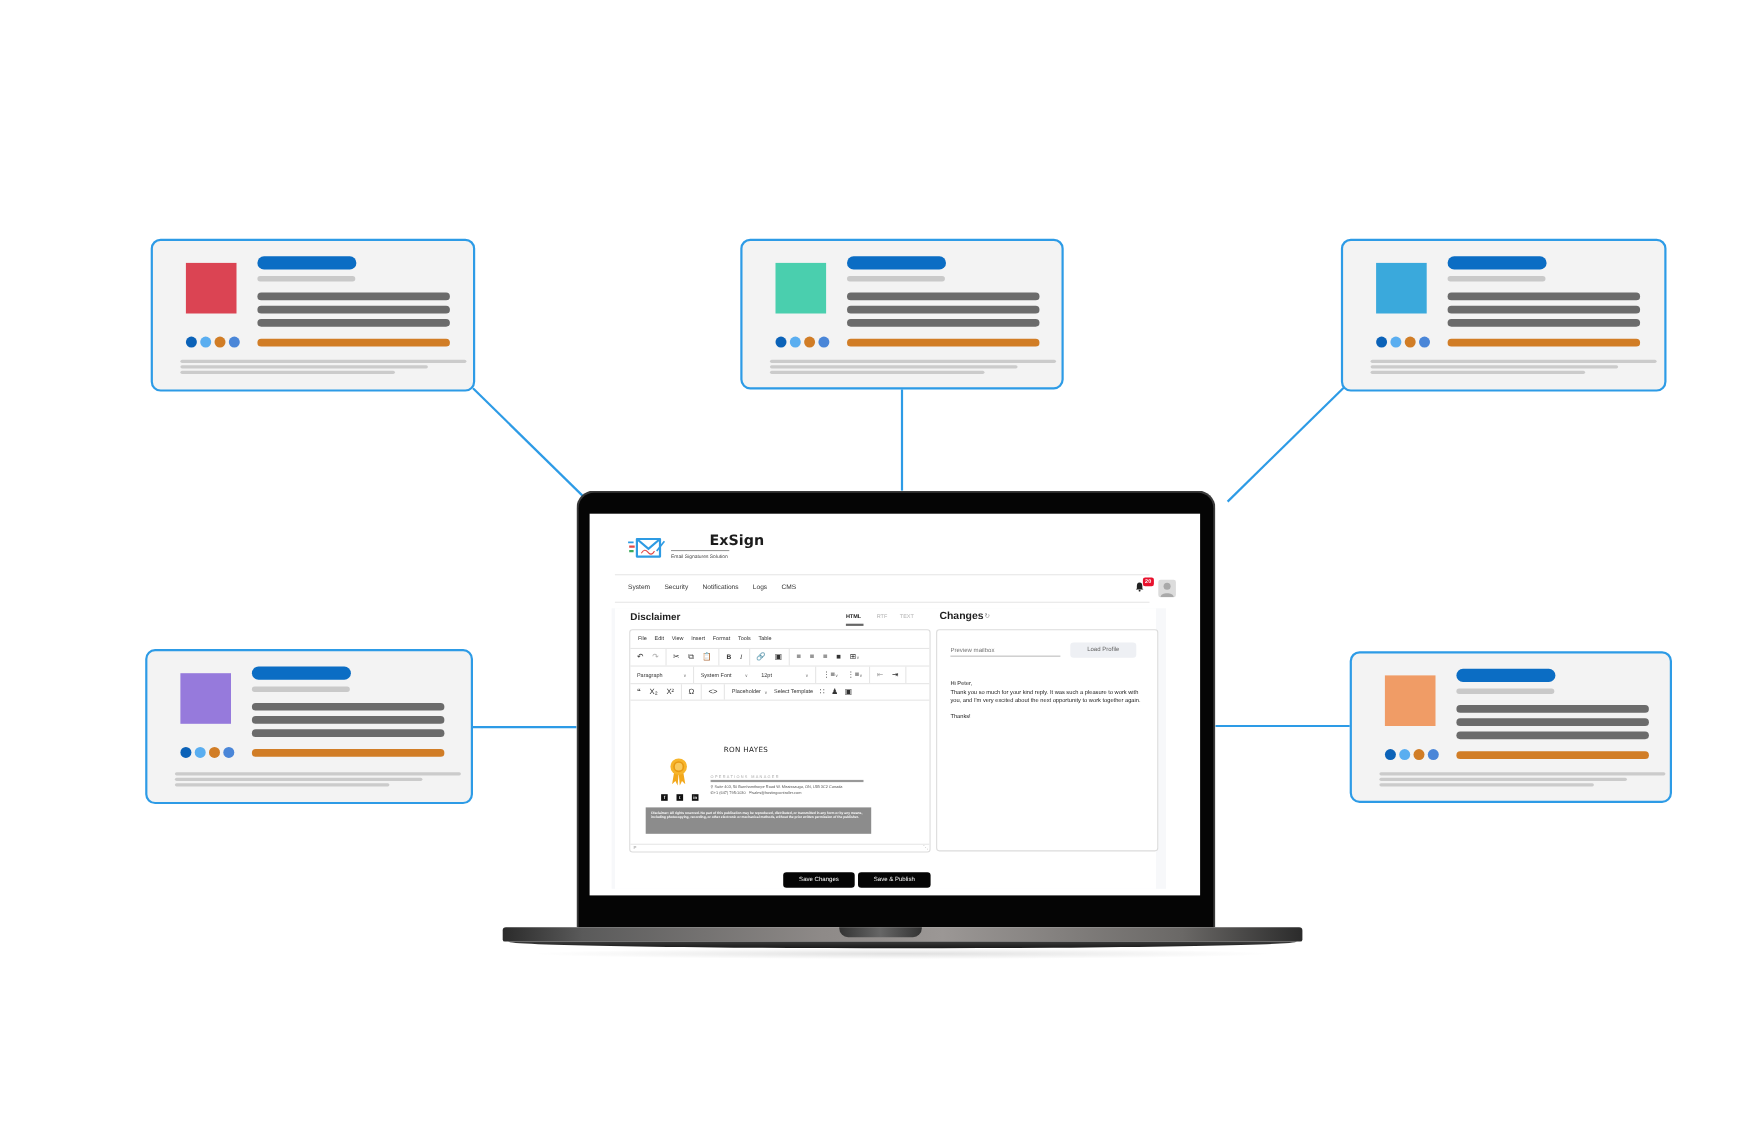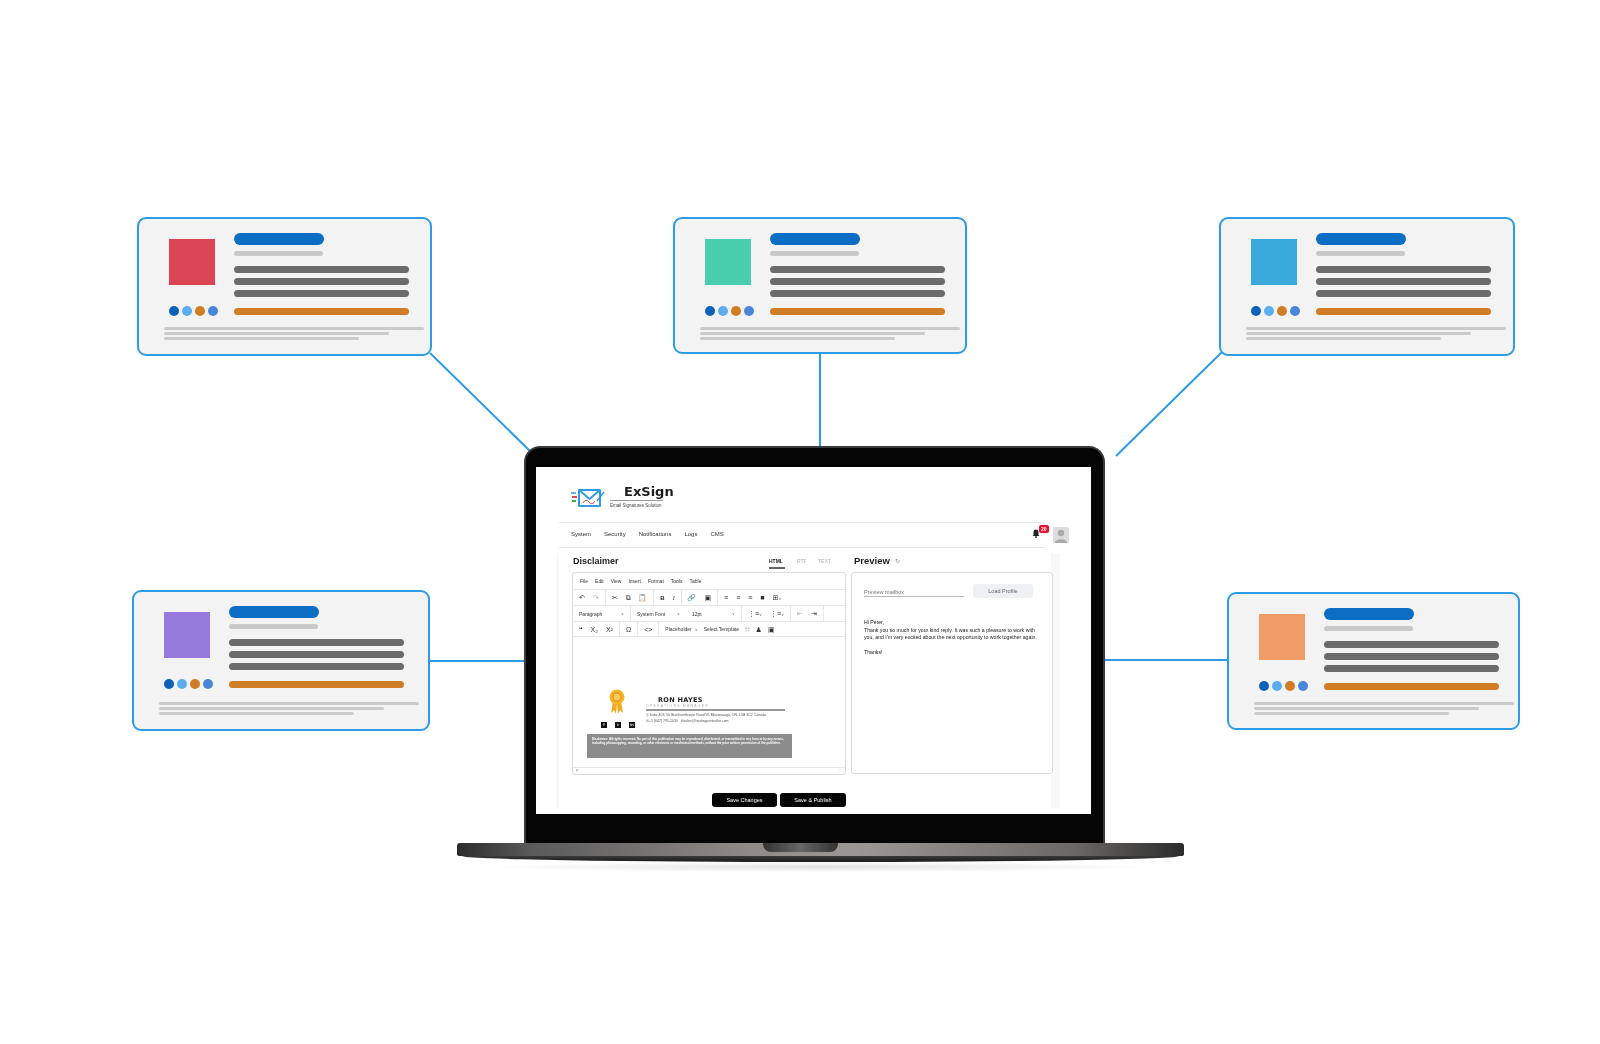--- a/index.html
+++ b/index.html
@@ -29,21 +29,21 @@
   .laptop-base { position: absolute; left: 457px; top: 843px; width: 727px; height: 13px;
     background: linear-gradient(90deg, #2b2b2b 0%, #5a5a5a 10%, #8e8a88 40%, #9b9795 55%, #6a6866 85%, #2b2b2b 100%);
     border-radius: 3px 3px 2px 2px; }
   .laptop-base-bottom { position: absolute; left: 462px; top: 856px; width: 717px; height: 6px; background: linear-gradient(#3a3a3a, #1a1a1a); border-radius: 0 0 50% 50% / 0 0 100% 100%; }
   .laptop-notch { position: absolute; left: 763px; top: 843px; width: 75px; height: 9px; background: linear-gradient(90deg, #333, #666 50%, #333); border-radius: 0 0 8px 8px; }
   .laptop-shadow { position: absolute; left: 480px; top: 862px; width: 680px; height: 10px; background: radial-gradient(ellipse at center, rgba(0,0,0,0.12), rgba(0,0,0,0) 70%); }
 
   
   .abs { position: absolute; }
   .logo-icon { left: 34px; top: 17px; width: 36px; height: 26px; }
-  .brand-name { left: 88px; top: 17px; font-size: 13px; font-weight: bold; color: #1c1c1c; font-family: "DejaVu Sans", sans-serif; }
+  .brand-name { left: 109px; top: 17px; font-size: 13px; font-weight: bold; color: #1c1c1c; font-family: "DejaVu Sans", sans-serif; }
   .brand-underline { left: 74px; top: 33px; width: 53px; height: 1px; background: #999; }
   .brand-tag { left: 74px; top: 36px; font-size: 4.5px; color: #444; white-space: nowrap; }
   .hr { height: 1px; background: #e6e6e6; }
   .nav { left: 35px; top: 64px; display: flex; gap: 13px; font-size: 6px; color: #333; }
   .nav span { cursor: pointer; }
   .bell { left: 496px; top: 62px; width: 8px; height: 9px; }
   .badge { left: 503px; top: 58px; background: #e8112d; color: #fff; font-size: 5px; font-weight: bold; padding: 1px 2px; border-radius: 2px; line-height: 6px; }
   .avatar { left: 517px; top: 60px; width: 16px; height: 16px; background: #dcdcdc; border-radius: 2px; overflow: hidden; }
 
   .content-bg { left: 20px; top: 86px; width: 504px; height: 255px; background: #f7f8fa; }
@@ -58,21 +58,21 @@
 
   .editor { left: 36px; top: 105px; width: 274px; height: 203px; border: 1px solid #dcdcdc; border-radius: 3px; background: #fff; }
   .menubar { position: absolute; left: 7px; top: 5px; display: flex; gap: 7px; font-size: 5px; color: #333; }
   .tb-row { position: absolute; left: 0; width: 100%; border-top: 1px solid #e6e6e6; height: 16px; display: flex; align-items: center; font-size: 5px; color: #333; }
   .tb-row .g { display: flex; align-items: center; gap: 8px; padding: 0 6px; border-right: 1px solid #e6e6e6; height: 100%; }
   .tb-row .sel { display: flex; justify-content: space-between; align-items: center; gap: 3px; }
   .ico { font-size: 7px; line-height: 1; color: #333; cursor: pointer; }
   .chev { font-size: 4px; color: #777; }
 
   .sig-badge { left: 72px; top: 222px; width: 18px; height: 26px; }
-  .sig-name { left: 110px; top: 229px; font-size: 6.5px; font-weight: bold; color: #222; letter-spacing: 0.3px; font-family: "DejaVu Sans", sans-serif; padding-left: 12px; }
+  .sig-name { left: 110px; top: 211px; font-size: 6.5px; font-weight: normal; color: #222; letter-spacing: 0.3px; font-family: "DejaVu Sans", sans-serif; padding-left: 12px; }
   .sig-role { left: 110px; top: 237px; font-size: 3.5px; color: #aaa; letter-spacing: 1.2px; }
   .sig-rule { left: 110px; top: 242px; width: 139px; height: 1.5px; background: #999; }
   .sig-addr { left: 110px; top: 246px; font-size: 3.5px; color: #555; white-space: nowrap; }
   .sig-phone { left: 110px; top: 252px; font-size: 3.5px; color: #555; white-space: nowrap; }
   .social { top: 255px; width: 6px; height: 6px; background: #111; color: #fff; font-size: 4px; font-weight: bold; text-align: center; line-height: 6px; }
   .disclaimer { left: 51px; top: 267px; width: 205px; height: 24px; background: #8c8c8c; color: #fff; font-size: 3px; font-weight: bold; line-height: 4px; padding: 3px 5px; overflow: hidden; }
   .statusbar { position: absolute; left: 0; bottom: 0; width: 100%; height: 7px; border-top: 1px solid #e6e6e6; font-size: 4px; color: #888; padding-left: 3px; }
   .resize { position: absolute; right: 1px; bottom: 0; font-size: 5px; color: #aaa; }
 
   .preview { left: 315px; top: 105px; width: 202px; height: 202px; border: 1px solid #dcdcdc; border-radius: 3px; background: #fff; }
@@ -233,21 +233,21 @@
 
   <div class="abs content-bg"></div>
   <div class="abs content-inner"></div>
 
   <div class="abs sig-title">Disclaimer</div>
   <div class="abs tab active" style="left:233px;">HTML</div>
   <div class="abs tab-underline"></div>
   <div class="abs tab" style="left:261px;">RTF</div>
   <div class="abs tab" style="left:282px;">TEXT</div>
 
-  <div class="abs prev-title">Preview</div>
+  <div class="abs prev-title">Changes</div>
   <div class="abs prev-refresh">↻</div>
 
   <div class="abs editor">
     <div class="menubar">
       <span>File</span>
       <span>Edit</span>
       <span>View</span>
       <span>Insert</span>
       <span>Format</span>
       <span>Tools</span>

